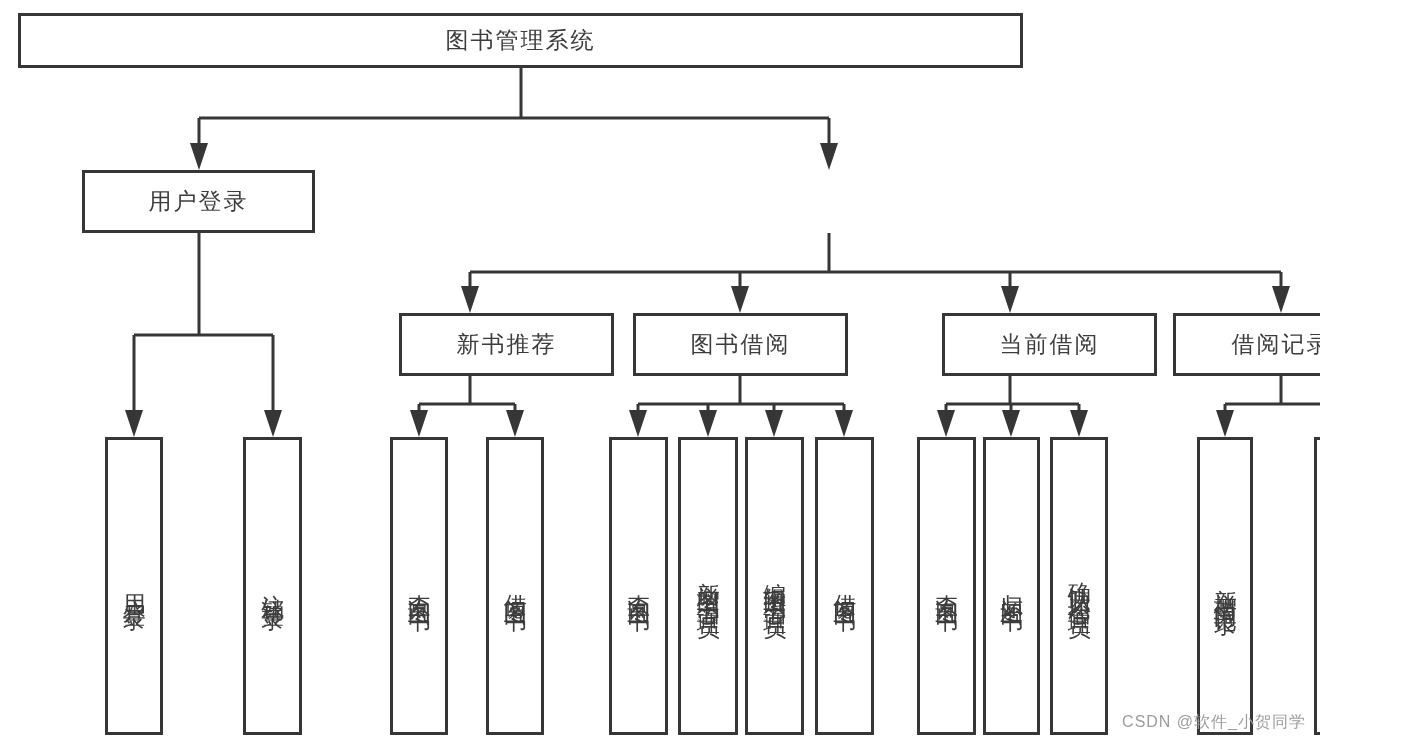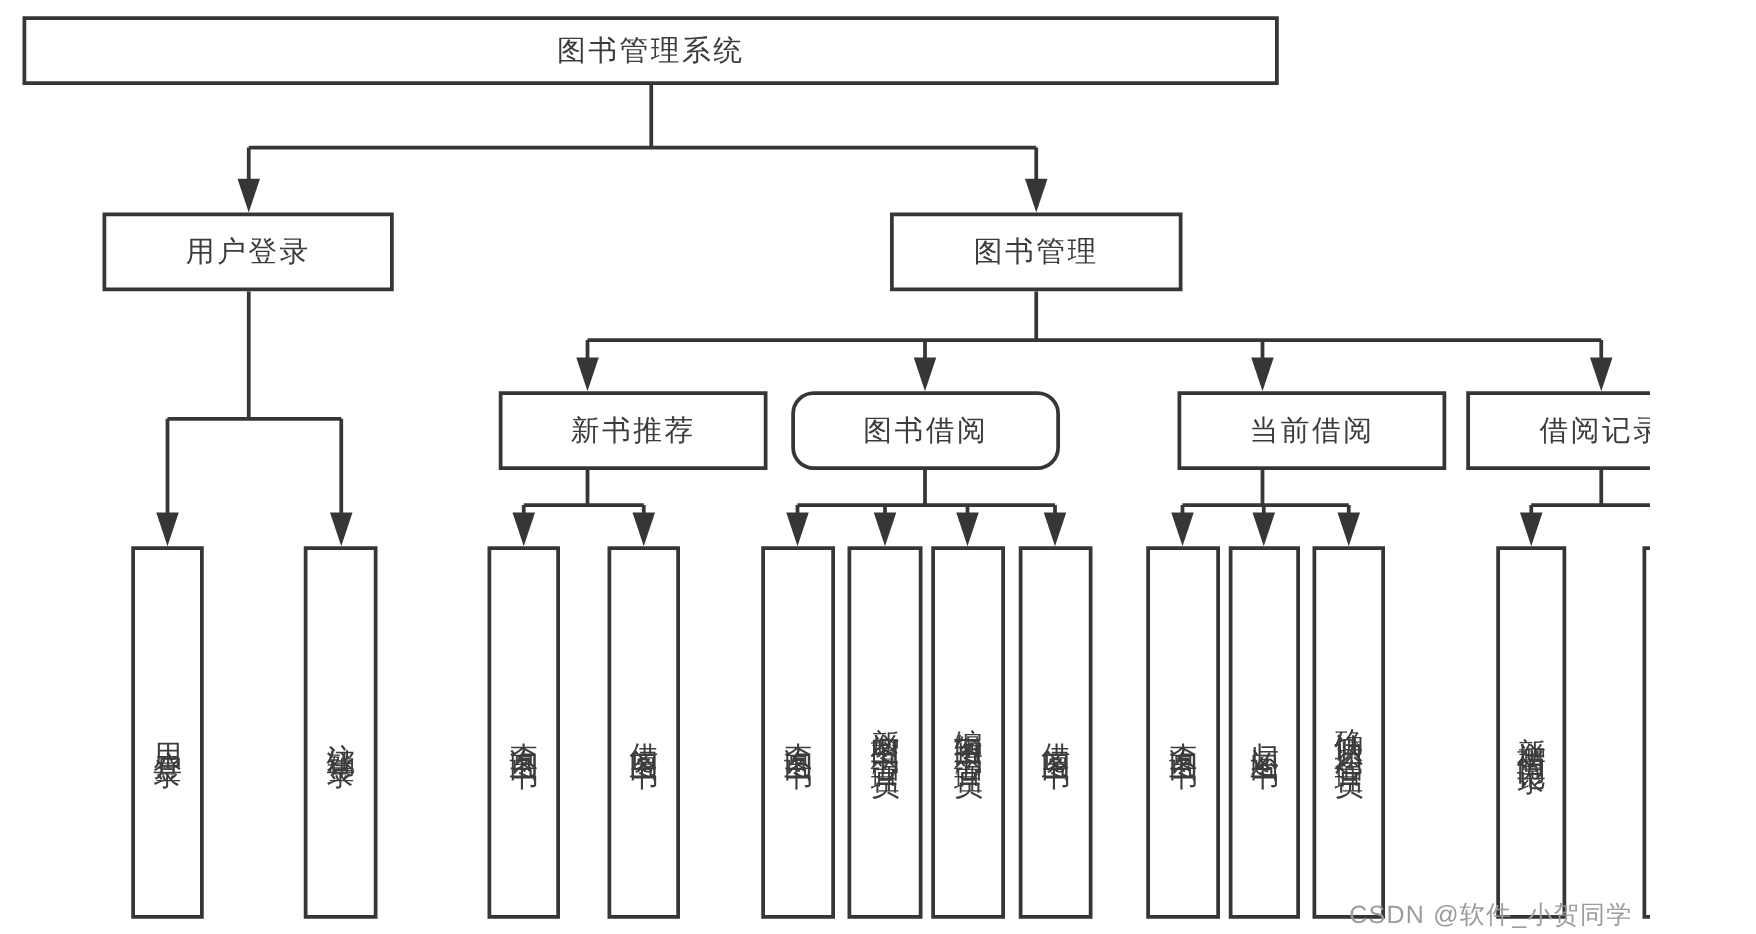--- a/index.html
+++ b/index.html
@@ -32,22 +32,22 @@
   .v-label{
     writing-mode:vertical-rl;
     text-orientation:mixed;
     font-size:23px;
     letter-spacing:5px;
     line-height:1.1;
     white-space:nowrap;
   }
   .watermark{
     position:absolute;
-    right:14px;bottom:2px;
-    font-size:20px;
+    right:14px;bottom:14px;
+    font-size:16px;
     letter-spacing:1px;
     color:var(--wm);
     white-space:nowrap;
   }
 </style>
 </head>
 <body>
 
 <div class="stage">
 
@@ -101,28 +101,25 @@
     </g>
   </svg>
 
   <div class="box" style="left:18px;top:13px;width:1005px;height:55px;">
     <span class="h-label">图书管理系统</span>
   </div>
 
   <div class="box" style="left:82px;top:170px;width:233px;height:63px;">
     <span class="h-label">用户登录</span>
   </div>
-  <div class="box" style="left:712px;top:170px;width:234px;height:63px;">
-    <span class="h-label">图书管理</span>
-  </div>
 
   <div class="box" style="left:362px;top:313px;width:215px;height:63px;margin-left:37px;">
     <span class="h-label">新书推荐</span>
   </div>
-  <div class="box" style="left:633px;top:313px;width:215px;height:63px;border-radius:18px;">
+  <div class="box" style="left:633px;top:313px;width:215px;height:63px;">
     <span class="h-label">图书借阅</span>
   </div>
   <div class="box" style="left:902px;top:313px;width:215px;height:63px;margin-left:40px;">
     <span class="h-label">当前借阅</span>
   </div>
   <div class="box" style="left:1173px;top:313px;width:217px;height:63px;">
     <span class="h-label">借阅记录</span>
   </div>
 
   <div class="box" style="left:105px;top:437px;width:58px;height:298px;">

